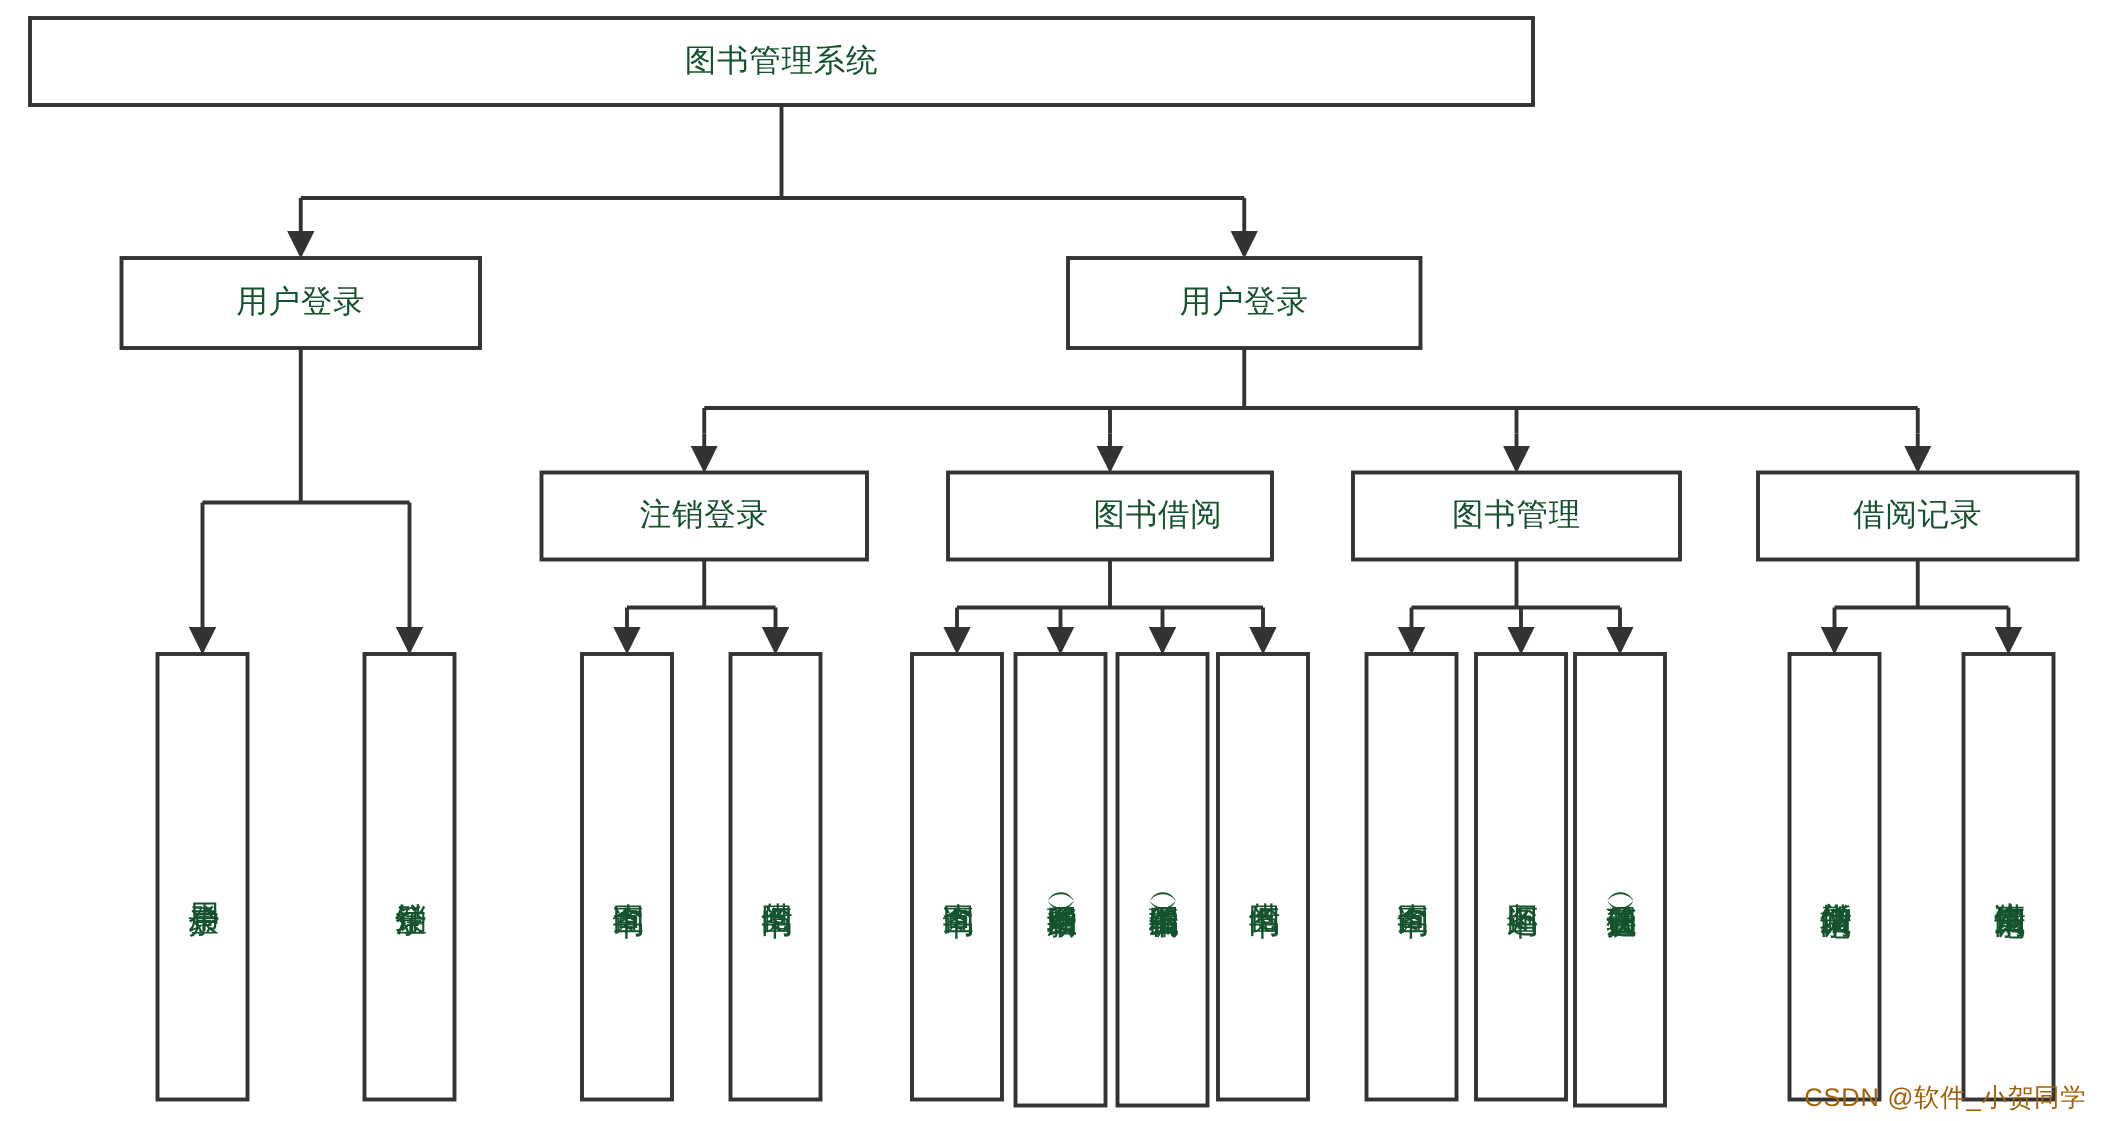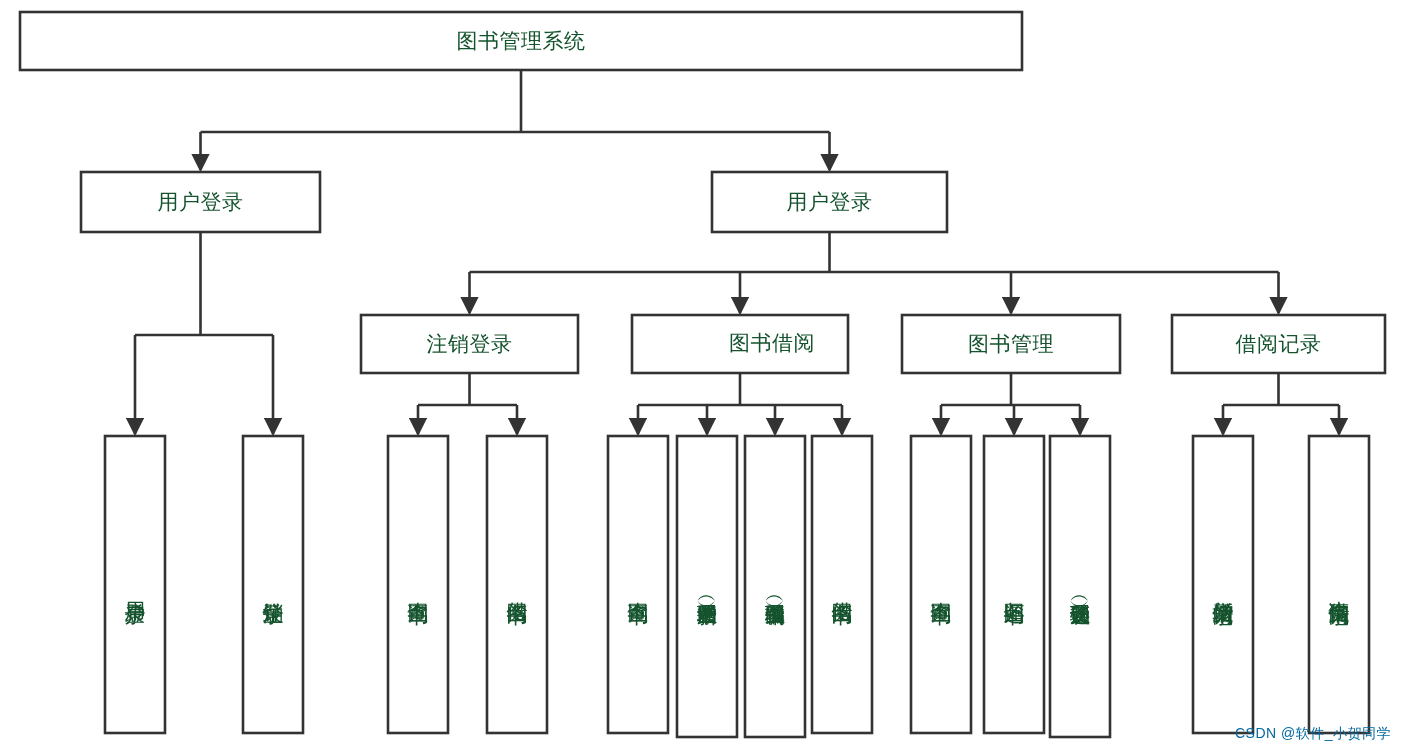--- a/index.html
+++ b/index.html
@@ -73,22 +73,22 @@
   .node-hit {
     position: absolute;
     box-sizing: border-box;
     background: transparent;
     cursor: default;
   }
   .watermark {
     position: absolute;
     right: 14px;
     bottom: 4px;
-    font-size: 14px;
-    color: #0369a1;
+    font-size: 17px;
+    color: #a16207;
     letter-spacing: 0.5px;
     white-space: nowrap;
     user-select: none;
   }
 </style>
 </head>
 <body>
 
 <div id="diagram-root">
 

